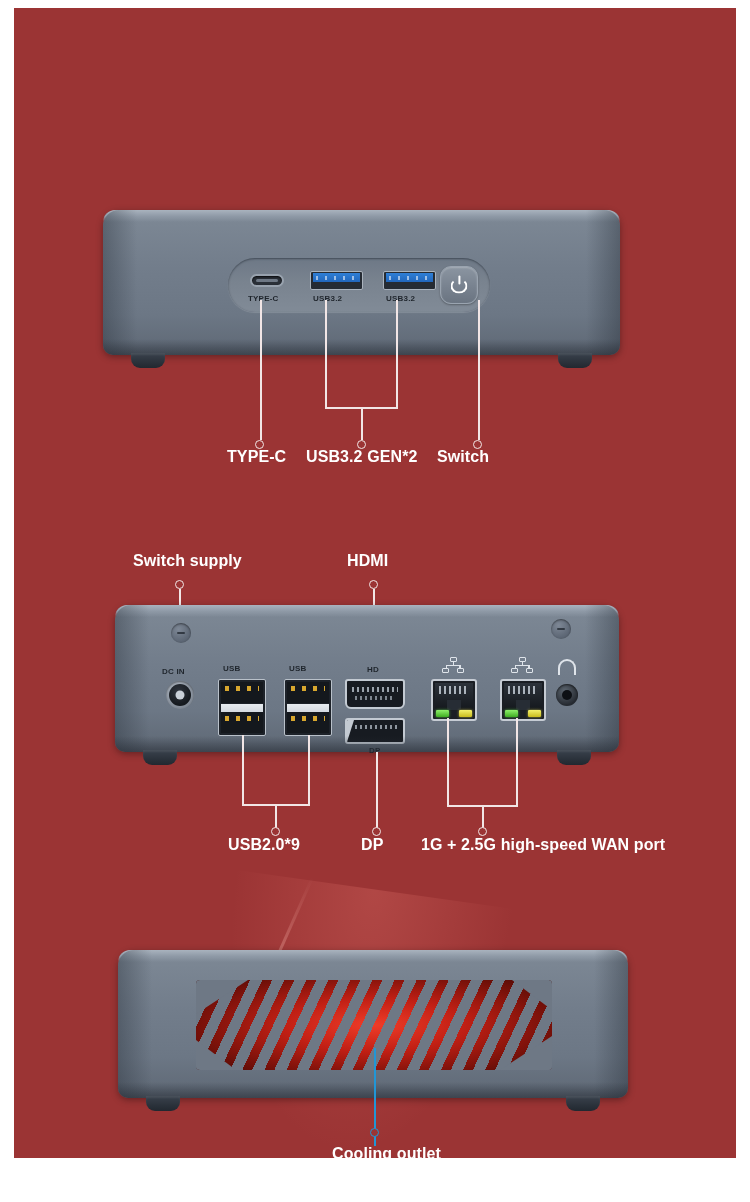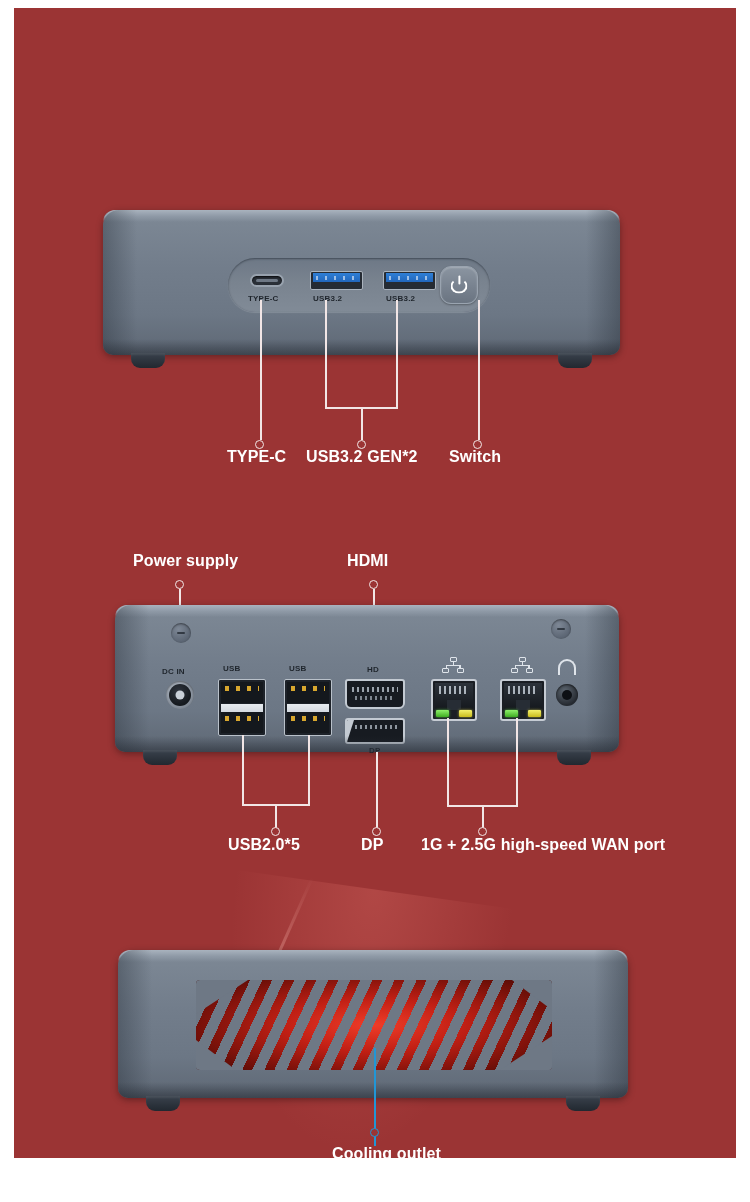--- a/index.html
+++ b/index.html
@@ -598,23 +598,23 @@
 
   <div class="vline" style="left:325px; top:300px; height:108px;"></div>
   <div class="vline" style="left:396px; top:300px; height:108px;"></div>
   <div class="hline" style="left:325px; top:407px; width:73px;"></div>
   <div class="vline" style="left:361px; top:407px; height:33px;"></div>
   <div class="marker" style="left:357px; top:440px;"></div>
   <div class="callout-label" style="left:306px; top:448px;">USB3.2 GEN*2</div>
 
   <div class="vline" style="left:478px; top:300px; height:140px;"></div>
   <div class="marker" style="left:473px; top:440px;"></div>
-  <div class="callout-label" style="left:449px; top:448px;">Switch</div>
-
-  <div class="callout-label" style="left:133px; top:552px;">Power supply</div>
+  <div class="callout-label" style="left:437px; top:448px;">Switch</div>
+
+  <div class="callout-label" style="left:133px; top:552px;">Switch supply</div>
   <div class="marker" style="left:175px; top:580px;"></div>
   <div class="vline" style="left:179px; top:589px; height:68px;"></div>
 
   <div class="callout-label" style="left:347px; top:552px;">HDMI</div>
   <div class="marker" style="left:369px; top:580px;"></div>
   <div class="vline" style="left:373px; top:589px; height:84px;"></div>
 
   <div class="chassis" style="left:115px; top:605px; width:504px; height:147px;">
     <div class="top-edge"></div>
     <div class="side-l"></div>
@@ -703,21 +703,21 @@
     <div class="bottom-band"></div>
     <div class="foot left" style="bottom:-13px;"></div>
     <div class="foot right" style="bottom:-13px;"></div>
   </div>
 
   <div class="vline" style="left:242px; top:735px; height:70px;"></div>
   <div class="vline" style="left:308px; top:735px; height:70px;"></div>
   <div class="hline" style="left:242px; top:804px; width:68px;"></div>
   <div class="vline" style="left:275px; top:804px; height:24px;"></div>
   <div class="marker" style="left:271px; top:827px;"></div>
-  <div class="callout-label" style="left:228px; top:836px;">USB2.0*5</div>
+  <div class="callout-label" style="left:228px; top:836px;">USB2.0*9</div>
 
   <div class="vline" style="left:376px; top:752px; height:76px;"></div>
   <div class="marker" style="left:372px; top:827px;"></div>
   <div class="callout-label" style="left:361px; top:836px;">DP</div>
 
   <div class="vline" style="left:447px; top:718px; height:88px;"></div>
   <div class="vline" style="left:516px; top:718px; height:88px;"></div>
   <div class="hline" style="left:447px; top:805px; width:71px;"></div>
   <div class="vline" style="left:482px; top:805px; height:23px;"></div>
   <div class="marker" style="left:478px; top:827px;"></div>

